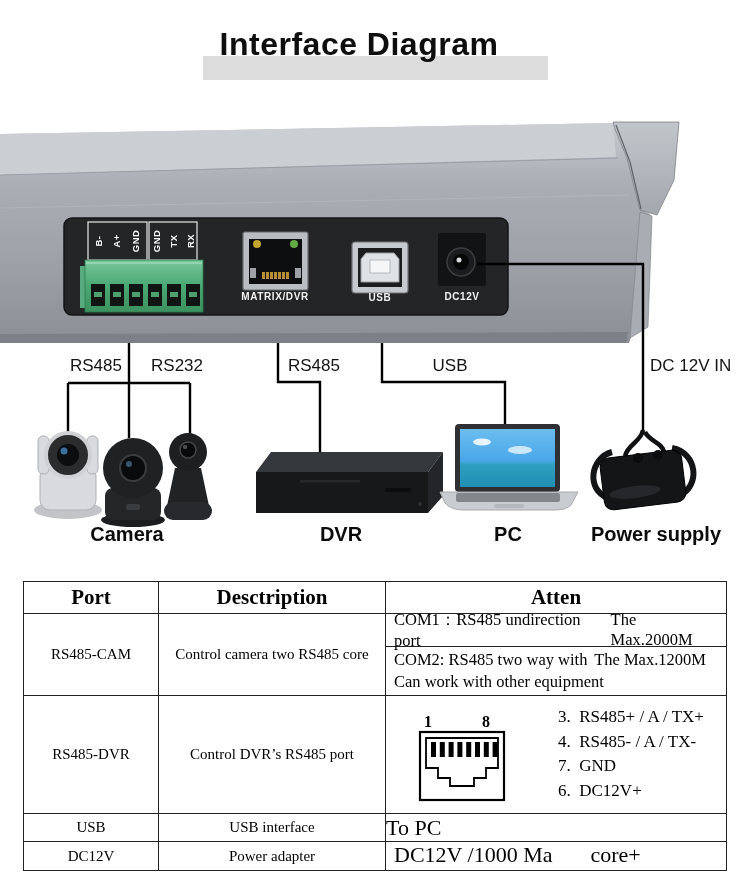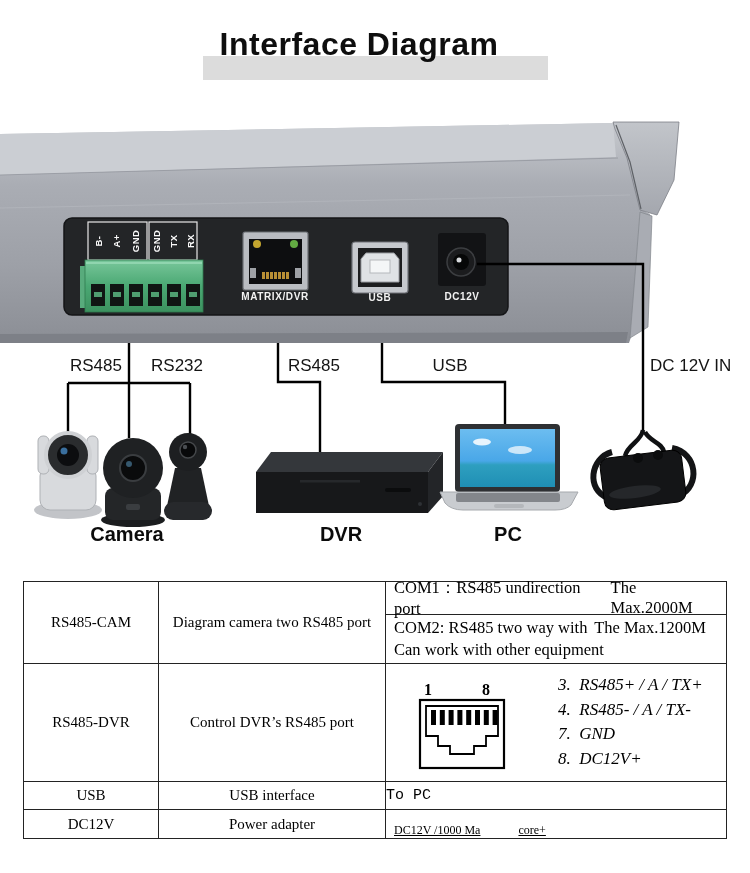--- a/index.html
+++ b/index.html
@@ -27,23 +27,23 @@
   .atten-cell{vertical-align:top;}
   .sub1{height:32px;border-bottom:1.4px solid #232323;display:flex;align-items:center;padding:0 6px 0 8px;gap:8px;}
   .sub2{padding:1px 6px 2px 8px;}
   .sub2-line1{display:flex;align-items:center;height:23px;}
   .flex-right{margin-left:auto;}
   .t16{font-size:16.5px;}
   .note-line{height:22px;line-height:22px;font-size:16.5px;}
   .dvr-atten{display:flex;align-items:flex-start;}
   .rj45-diagram{margin:10px 0 0 26px;}
   .pins{margin:3px 0 0 46px;}
-  .pin-line{font-size:17px;line-height:24.5px;white-space:pre;font-style:italic;}
-  .left-pad{padding-left:8px;font-size:15px;font-family:Liberation Mono, monospace;}
-  .dc-atten{display:flex;gap:38px;padding-left:8px;font-size:12px;align-items:flex-end;height:28px;text-decoration:underline;}
+  .pin-line{font-size:17px;line-height:24.5px;white-space:pre;}
+  .left-pad{padding-left:8px;font-size:22px;}
+  .dc-atten{display:flex;gap:38px;padding-left:8px;font-size:22px;align-items:flex-start;height:28px;}
 </style>
 </head>
 <body>
 
 <div id="stage">
 
   <div class="title-band"></div>
   <h1 class="page-title">Interface Diagram</h1>
 
   <svg id="scene" width="750" height="460" viewBox="0 0 750 460">
@@ -210,31 +210,37 @@
 
   <div class="ovl conn-lbl" style="left:60px;top:356px;width:72px;text-align:center;">RS485</div>
   <div class="ovl conn-lbl" style="left:131px;top:356px;width:72px;text-align:right;">RS232</div>
   <div class="ovl conn-lbl" style="left:288px;top:356px;">RS485</div>
   <div class="ovl conn-lbl" style="left:420px;top:356px;width:60px;text-align:center;">USB</div>
   <div class="ovl conn-lbl" style="left:650px;top:356px;">DC 12V IN</div>
 
   <div class="ovl dev-lbl" style="left:77px;top:523px;width:100px;">Camera</div>
   <div class="ovl dev-lbl" style="left:301px;top:523px;width:80px;">DVR</div>
   <div class="ovl dev-lbl" style="left:468px;top:523px;width:80px;">PC</div>
+  <div class="ovl dev-lbl" style="left:586px;top:523px;width:140px;">Power supply</div>
 
   <table class="spec-table">
     <colgroup>
         <col style="width:135px;">
         <col style="width:227px;">
         <col style="width:341px;">
       </colgroup>
     <tbody>
+        <tr>
+      <th>Port</th>
+      <th>Desctription</th>
+      <th>Atten</th>
+    </tr>
     <tr style="height:77px;">
       <td class="cell-c">RS485-CAM</td>
-      <td class="cell-c">Diagram camera two RS485 port</td>
+      <td class="cell-c">Control camera two RS485 core</td>
       <td class="atten-cell">
         <div class="sub1">
           <span class="t16">COM1：RS485 undirection port</span>
           <span class="t16 flex-right" style="padding-right:2px;">The Max.2000M</span>
         </div>
         <div class="sub2">
           <div class="sub2-line1">
             <span class="t16">COM2: RS485 two way with</span>
             <span class="t16 flex-right" style="margin-right:14px;">The Max.1200M</span>
           </div>
@@ -260,21 +266,21 @@
               <rect x="54.2" y="30" width="5" height="15"></rect>
                   <rect x="63" y="30" width="5" height="15"></rect>
               <rect x="71.8" y="30" width="5" height="15"></rect>
                   <rect x="80.6" y="30" width="5" height="15"></rect>
             </g>
           </svg>
           <div class="pins">
             <div class="pin-line">3.  RS485+ / A / TX+</div>
             <div class="pin-line">4.  RS485- / A / TX-</div>
             <div class="pin-line">7.  GND</div>
-            <div class="pin-line">8.  DC12V+</div>
+            <div class="pin-line">6.  DC12V+</div>
           </div>
         </div>
       </td>
     </tr>
     <tr style="height:28px;">
       <td class="cell-c">USB</td>
       <td class="cell-c">USB interface</td>
       <td class="left-pad">To PC</td>
     </tr>
     <tr style="height:28px;">

